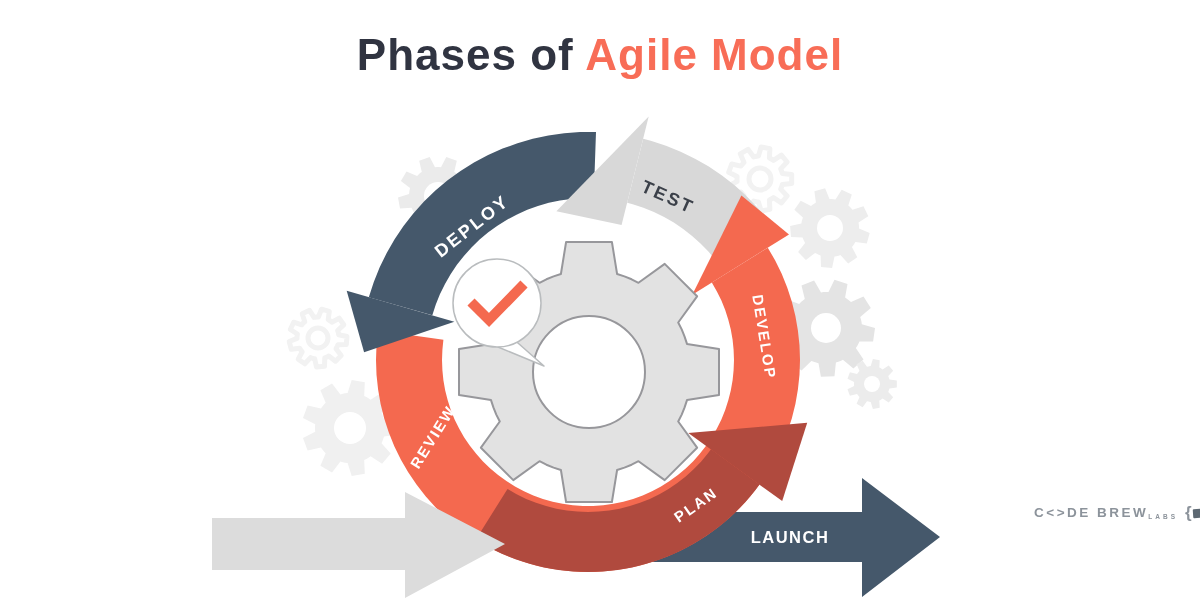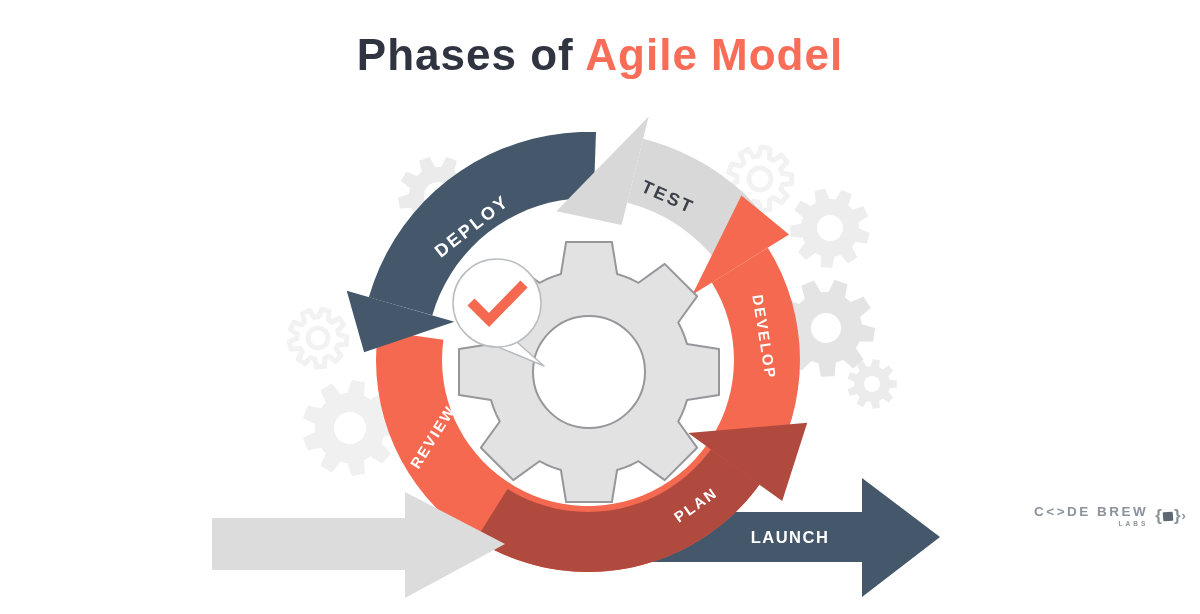--- a/index.html
+++ b/index.html
@@ -8,21 +8,21 @@
   #diagram-svg{position:absolute;left:0;top:0;}
   .title{position:absolute;left:0;right:0;top:30px;text-align:center;
          font-size:44px;font-weight:bold;letter-spacing:1px;}
   .title .t-dark{color:#303441;margin-top:36px;}
   .title .t-accent{color:#f86d57;text-align:center;}
   .phase-lbl{font-weight:bold;font-size:18px;letter-spacing:2.5px;}
   .phase-lbl-sm{font-weight:bold;font-size:15px;letter-spacing:2px;}
   .arrow-lbl{font-weight:bold;font-size:16.5px;letter-spacing:1.5px;}
   .logo{position:absolute;left:1034px;top:504px;display:flex;align-items:center;gap:7px;
         color:#8c939b;}
-  .logo-text-wrap{display:flex;flex-direction:column;align-items:flex-end;}
+  .logo-text-wrap{display:flex;flex-direction:row;align-items:flex-end;}
   .logo-name{font-size:13.5px;font-weight:bold;letter-spacing:2.5px;white-space:nowrap;}
   .logo-sub{font-size:6.5px;font-weight:bold;letter-spacing:3px;margin-top:1px;}
   .logo-icon{display:flex;align-items:center;font-size:17px;font-weight:bold;line-height:1;}
   .logo-mug{display:inline-block;width:10px;height:9px;background:#5d6872;border-radius:1px;
             margin:2px 1px 0 1px;transform:rotate(-4deg);}
   .logo-chev{font-size:13px;margin-left:1px;}
 </style>
 </head>
 <body>
 

